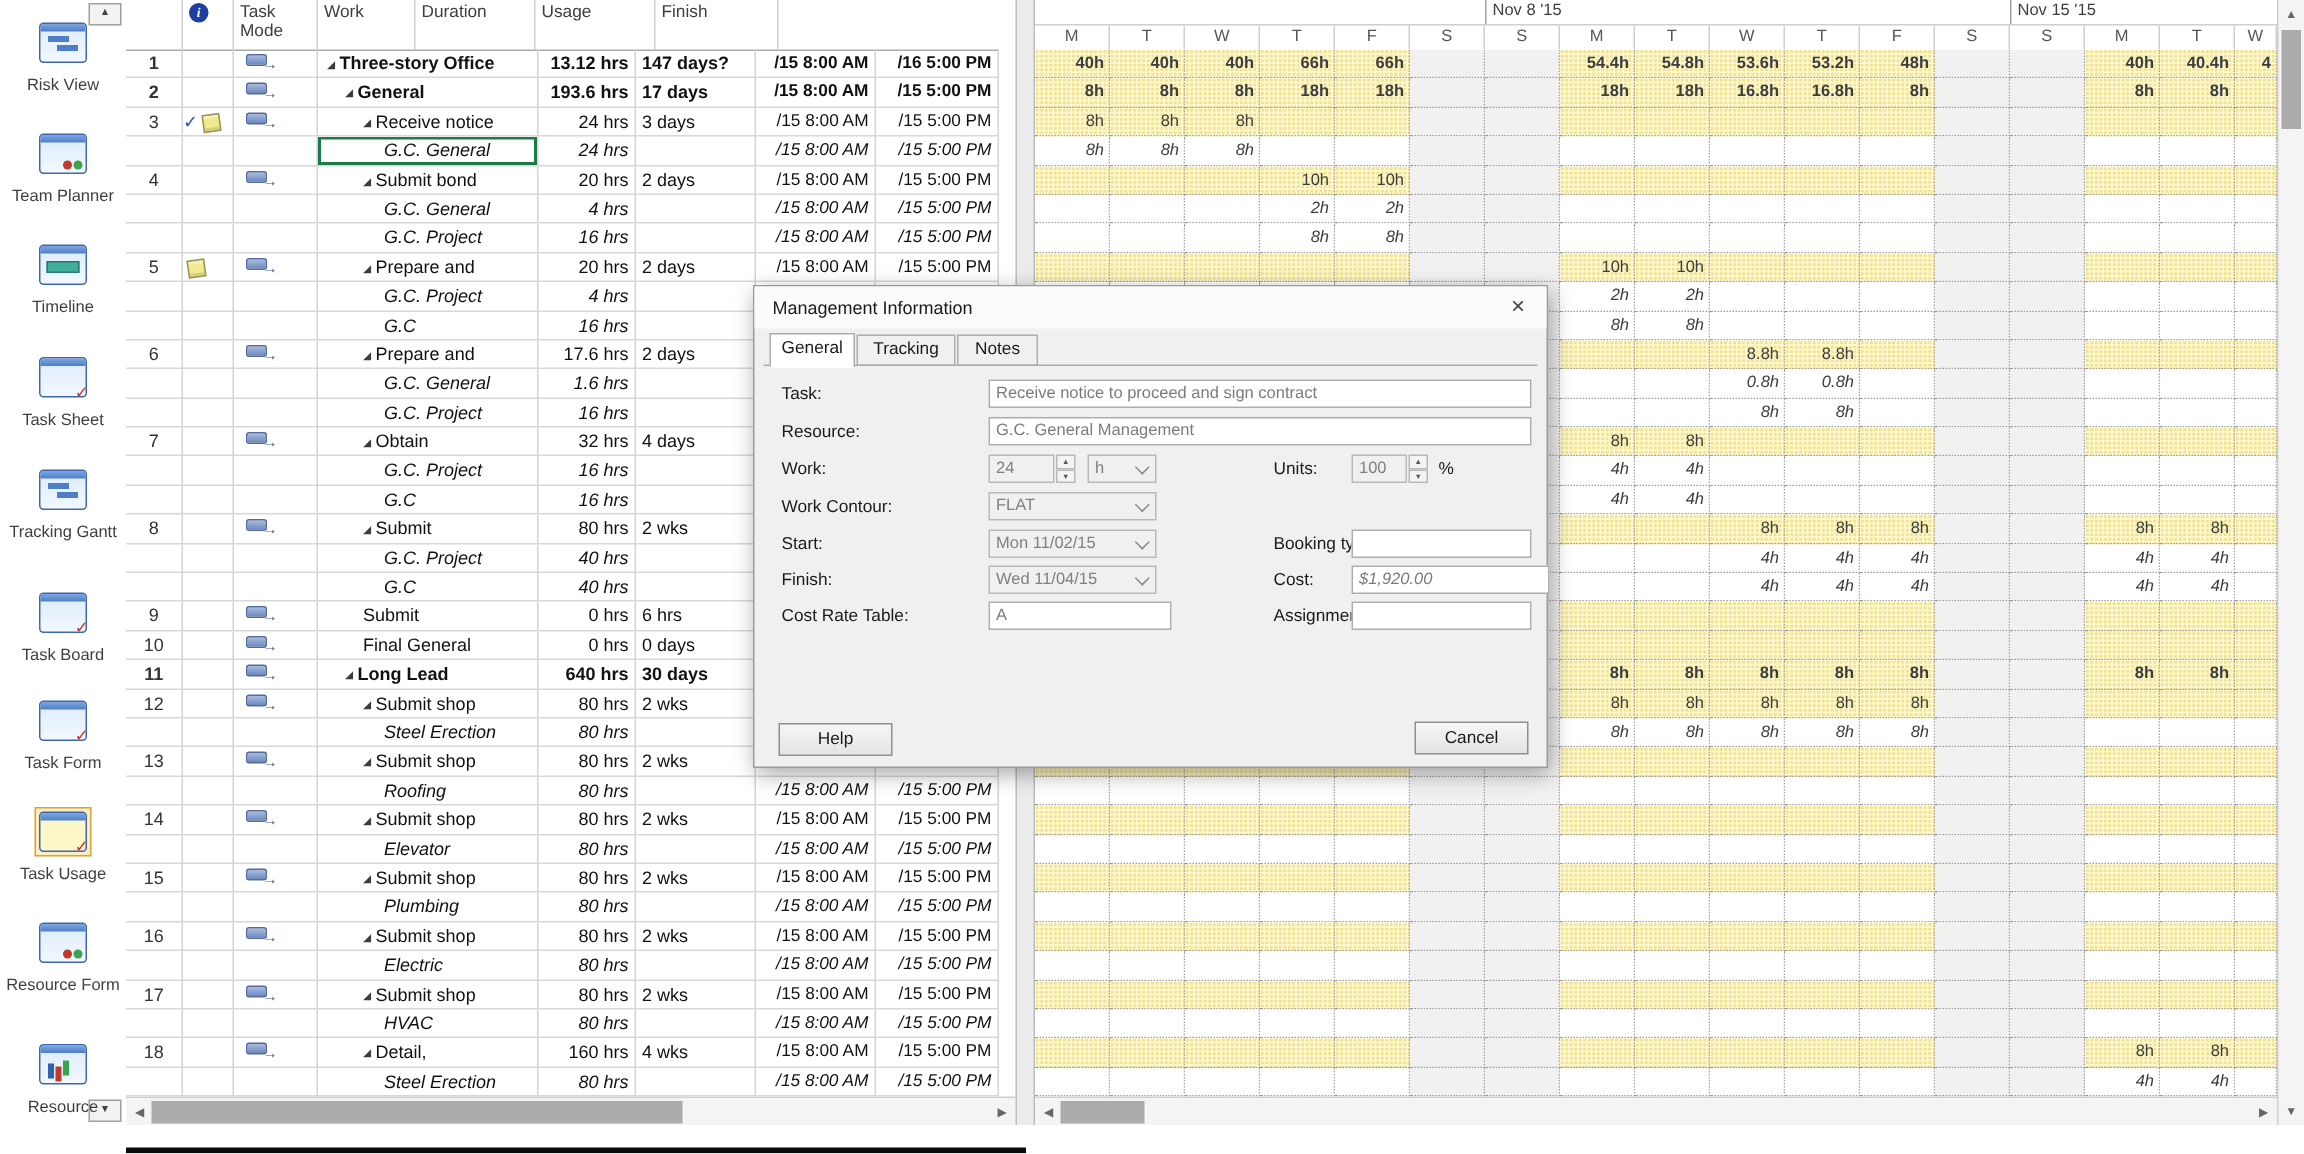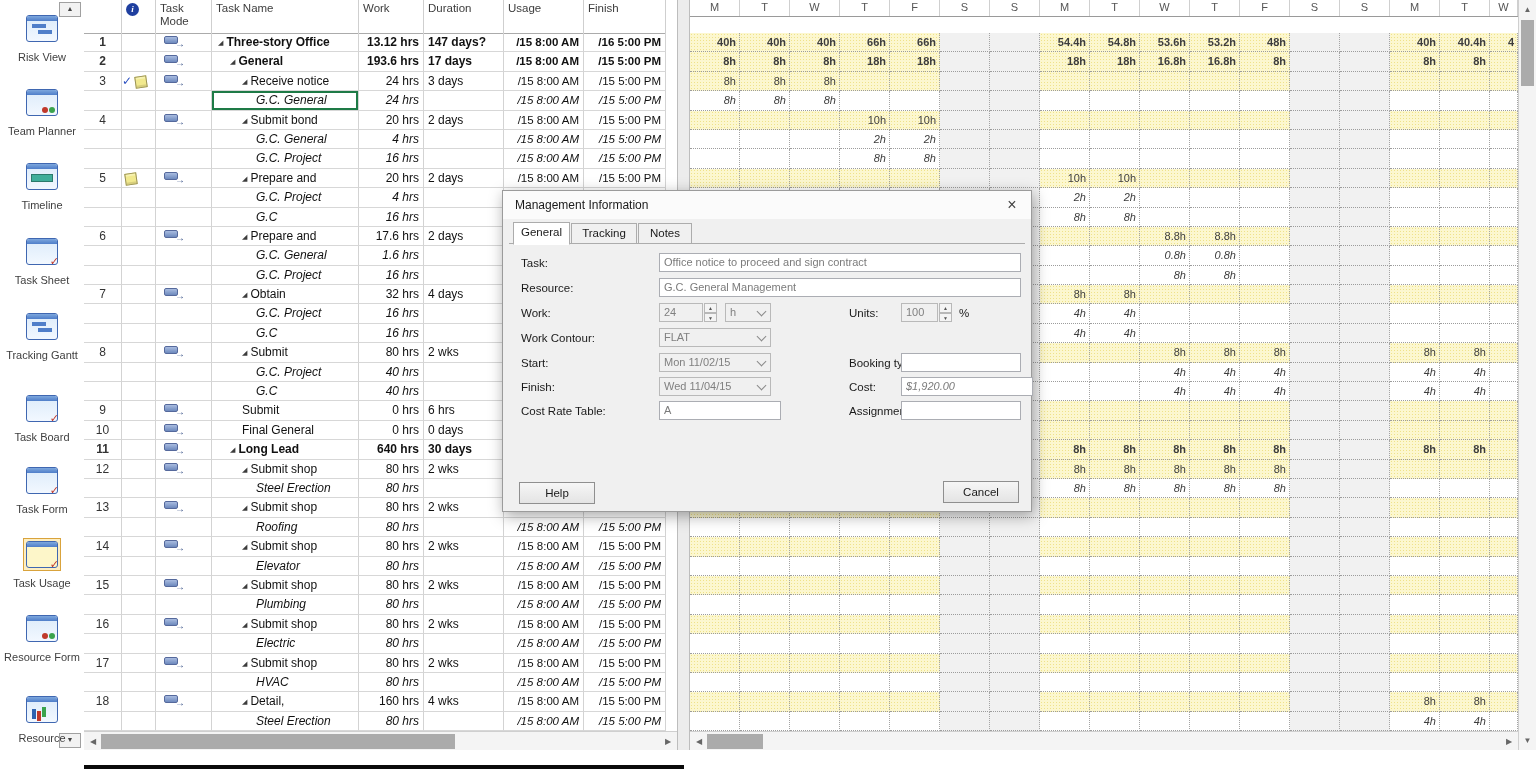--- a/index.html
+++ b/index.html
@@ -113,21 +113,20 @@
       <div class="nav-item" style="top: 538px;"><div class="icon-wrap selwrap"><div class="vicon task-usage"></div></div><div class="nav-label">Task Usage</div></div>
       <div class="nav-item" style="top: 612px;"><div class="icon-wrap"><div class="vicon resource-form"></div></div><div class="nav-label">Resource Form</div></div>
       <div class="nav-item" style="top: 693px;"><div class="icon-wrap"><div class="vicon resource-views"></div></div><div class="nav-label">Resource</div></div>
     </div>
 
   <div id="left-pane">
     <div id="table-header">
         <div class="th" style="width: 38px;"></div>
         <div class="th" style="width: 34px;"><span class="info-i">i</span></div>
         <div class="th" style="width: 56px;">Task Mode</div>
-        <div class="th" style="width: 147px;">Task Name</div>
         <div class="th" style="width: 65px;">Work</div>
         <div class="th" style="width: 80px;">Duration</div>
         <div class="th" style="width: 80px;">Usage</div>
         <div class="th" style="width: 82px;">Finish</div>
       </div>
     <div id="table-body">
         <div class="trow summary">
           <div class="td num" style="width: 38px;">1</div>
           <div class="td" style="width: 34px;"></div>
           <div class="td" style="width: 56px;">
@@ -528,20 +527,25 @@
       <div class="sb-arrow" style="left:2px;">◀</div>
       <div class="sb-thumb" style="left:17px;width:354px;"></div>
       <div class="sb-arrow" style="right:2px;">▶</div>
     </div>
   </div>
 
   <div id="splitter"></div>
 
   <div id="right-pane">
     <div id="grid-header">
+      <div id="week-row">
+          <div class="wkhd" style="width: 300px;"></div>
+          <div class="wkhd" style="width: 350px;">Nov 8 '15</div>
+          <div class="wkhd" style="width: 178px;">Nov 15 '15</div>
+        </div>
       <div id="day-row">
           <div class="dhd" style="width: 50px;">M</div>
           <div class="dhd" style="width: 50px;">T</div>
           <div class="dhd" style="width: 50px;">W</div>
           <div class="dhd" style="width: 50px;">T</div>
           <div class="dhd" style="width: 50px;">F</div>
           <div class="dhd wk" style="width: 50px;">S</div>
           <div class="dhd wk" style="width: 50px;">S</div>
           <div class="dhd" style="width: 50px;">M</div>
           <div class="dhd" style="width: 50px;">T</div>
@@ -1257,21 +1261,21 @@
     <div id="dlg-title">
       <span class="t">Management Information</span>
       <span id="dlg-close">×</span>
     </div>
     <div class="tab active" style="left:10px;width:57px;">General</div>
     <div class="tab" style="left:68px;width:66px;">Tracking</div>
     <div class="tab" style="left:135px;width:54px;">Notes</div>
     <div id="tab-line"></div>
 
     <div class="dlbl" style="left:18px;top:66px;">Task:</div>
-    <div class="txt" style="left:156px;top:62px;width:362px;">Office notice to proceed and sign contract</div>
+    <div class="txt" style="left:156px;top:62px;width:362px;">Receive notice to proceed and sign contract</div>
 
     <div class="dlbl" style="left:18px;top:91px;">Resource:</div>
     <div class="txt" style="left:156px;top:87px;width:362px;">G.C. General Management</div>
 
     <div class="dlbl" style="left:18px;top:116px;">Work:</div>
     <div class="txt dis" style="left:156px;top:112px;width:44px;">24</div>
     <div class="spin" style="left:201px;top:112px;">
         <span>▲</span>
         <span>▼</span>
       </div>

